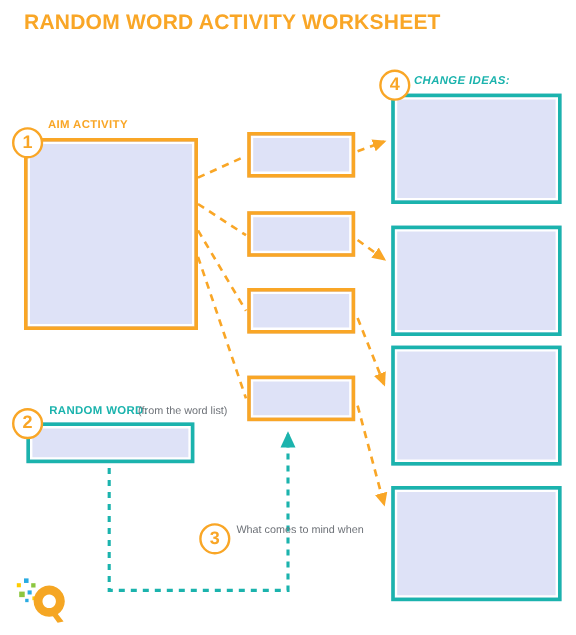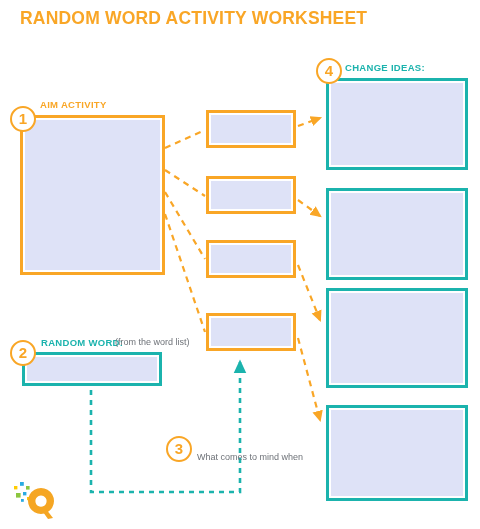--- a/index.html
+++ b/index.html
@@ -86,21 +86,20 @@
     font-size: 9px;
     font-weight: normal;
   }
   .q-text {
     position: absolute;
     color: #6E7278;
     font-size: 9px;
     line-height: 11.5px;
     width: 120px;
     z-index: 15;
-    margin-top: 16px;
   }
 
   
   #wires {
     position: absolute;
     left: 0;
     top: 0;
     width: 480px;
     height: 529px;
     z-index: 5;
@@ -156,21 +155,21 @@
   <div class="circle" style="left:10px; top:106px;">1</div>
   <div class="lbl lbl-orange" style="left:40px; top:99px;">AIM ACTIVITY</div>
   <div class="obox" style="left:20px; top:115px; width:145px; height:160px;"></div>
 
   <div class="obox" style="left:206px; top:110px; width:90px; height:38px;"></div>
   <div class="obox" style="left:206px; top:176px; width:90px; height:38px;"></div>
   <div class="obox" style="left:206px; top:240px; width:90px; height:38px;"></div>
   <div class="obox" style="left:206px; top:313px; width:90px; height:38px;"></div>
 
   <div class="circle" style="left:316px; top:58px;">4</div>
-  <div class="lbl lbl-teal" style="left:345px; top:62px;">CHANGE IDEAS:</div>
+  <div class="lbl lbl-teal" style="left:345px; top:62px;font-style:italic;">CHANGE IDEAS:</div>
   <div class="tbox" style="left:326px; top:78px; width:142px; height:92px;"></div>
   <div class="tbox" style="left:326px; top:188px; width:142px; height:92px;"></div>
   <div class="tbox" style="left:326px; top:288px; width:142px; height:100px;"></div>
   <div class="tbox" style="left:326px; top:405px; width:142px; height:96px;"></div>
 
   <div class="circle" style="left:10px; top:340px;">2</div>
   <div class="lbl lbl-teal" style="left:41px; top:337px;">RANDOM WORD:</div>
   <div class="lbl lbl-gray" style="left:115px; top:337px;">(from the word list)</div>
   <div class="tbox" style="left:22px; top:352px; width:140px; height:34px;"></div>
 

